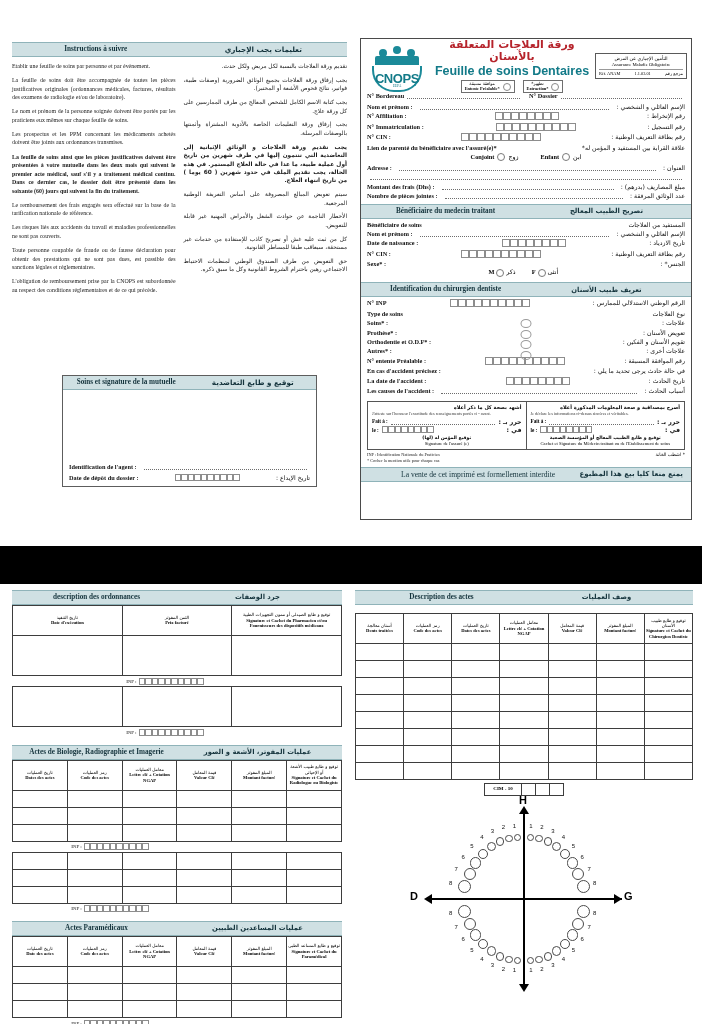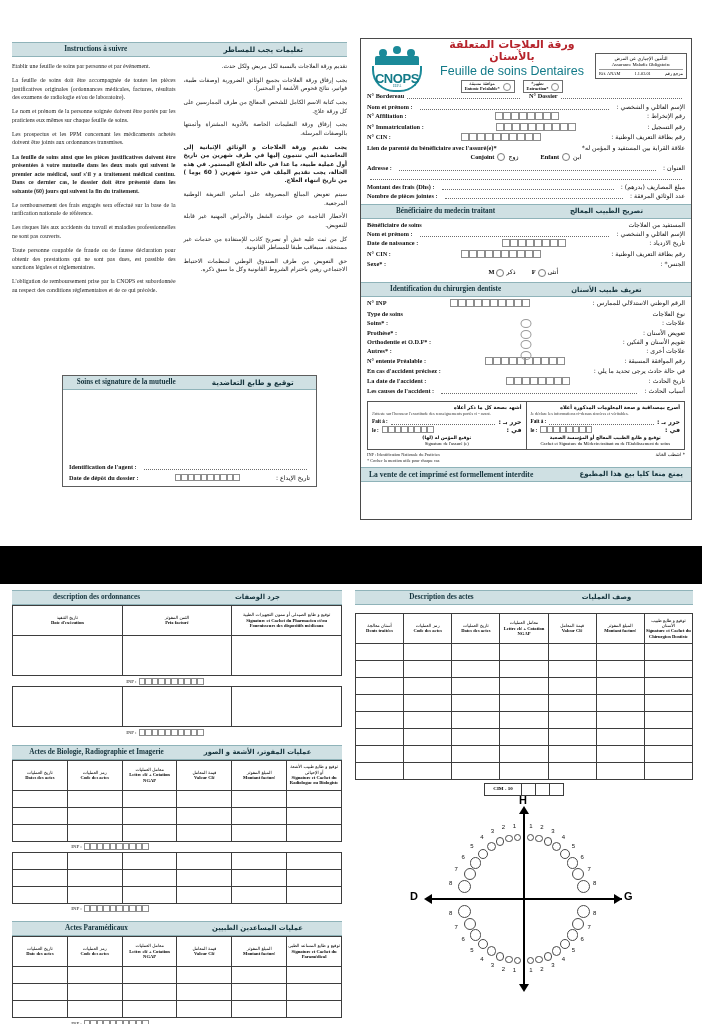--- a/index.html
+++ b/index.html
@@ -76,21 +76,21 @@
   .logo { width:64px; text-align:center; }
   .logo .people { position:relative; width:44px; height:20px; margin:0 auto 1px; }
   .logo .people .bar { position:absolute; left:0; bottom:0; width:44px; height:9px; background:#1b8a99; border-radius:2px 2px 0 0;}
   .logo .people .h { position:absolute; width:8px;height:8px;border-radius:50%;background:#1b8a99; }
   .logo .ring { width:50px;height:26px;margin:0 auto;border:2px solid #1b8a99;border-top:none;border-radius:0 0 22px 22px;}
   .logo .cn { font-family:"Liberation Sans",sans-serif;font-weight:bold;font-size:13px;color:#127a88;letter-spacing:-0.4px;margin-top:-21px;}
   .logo .eepa { font-size:3.6px;color:#127a88;margin-top:-2px;}
 
   .title-mid { flex:1; text-align:center; padding:0 4px;}
   .title-ar { direction:rtl; font-family:"DejaVu Sans",sans-serif; font-size:11px; font-weight:bold; color:#b6232b; line-height:1.1;}
-  .title-fr { font-family:"Liberation Sans",sans-serif; font-size:12.5px; font-weight:normal; color:#127a88; line-height:1.15; margin-top:1px;}
+  .title-fr { font-family:"Liberation Sans",sans-serif; font-size:12.5px; font-weight:bold; color:#127a88; line-height:1.15; margin-top:1px;}
   .chk-row { display:flex; justify-content:center; gap:8px; margin-top:2px;}
   .chk { border:0.7px solid #6f6f6f; padding:1px 3px; display:flex; align-items:center; gap:3px;}
   .chk .t { text-align:center; line-height:1.05;}
   .chk .t .a { direction:rtl;font-family:"DejaVu Sans",sans-serif;font-size:4.3px;display:block;}
   .chk .t .f { font-size:4.3px;font-weight:bold;display:block;}
   .chk .o { width:8px;height:8px;border:1px solid #8a8a8a;border-radius:50%;}
 
   .anam { width:92px; border:1px solid #5a5a5a; padding:2px 3px; text-align:center; line-height:1.25;}
   .anam .a1 { direction:rtl;font-family:"DejaVu Sans",sans-serif;font-size:4.7px;}
   .anam .a2 { font-size:4.7px; }
@@ -121,21 +121,21 @@
   .s-foot .ar { direction:rtl;font-family:"DejaVu Sans",sans-serif;font-weight:bold;}
 
   .notes { display:flex; justify-content:space-between; padding:2px 6px 0; }
   .notes .l { font-size:4.3px; line-height:1.35; color:#222;}
   .notes .r { font-size:4.6px; direction:rtl; font-family:"DejaVu Sans",sans-serif;}
 
   .footer-band {
     background:#cfe0e3;border-top:1px solid #8fb3b9;border-bottom:1px solid #8fb3b9;
     display:flex;align-items:center;justify-content:space-between;padding:2px 8px;margin-top:3px;
   }
-  .footer-band .fr { font-size:7.6px;font-weight:bold;color:#14333c;}
+  .footer-band .fr { font-size:7.6px;font-weight:normal;color:#14333c;margin-left:32px;}
   .footer-band .ar { font-size:7px;direction:rtl;font-family:"DejaVu Sans",sans-serif;font-weight:bold;color:#14333c;}
 
   
   .blackbar { position:absolute; left:0; top:546px; width:702px; height:38px; background:#000; }
 
   
   .bot { position:absolute; left:0; top:590px; width:630px; height:434px; }
 
   .tbl { width:100%; border-collapse:collapse; table-layout:fixed; }
   .tbl th, .tbl td { border:0.7px solid #3d3d3d; padding:0; }
@@ -168,21 +168,21 @@
 </head>
 <body>
 
 <div class="page">
 
   <div class="top-wrap">
 
     <div class="instr">
       <div class="hdr">
         <div class="band">Instructions à suivre</div>
-        <div class="band" style="direction:rtl;font-family:'DejaVu Sans',sans-serif;">تعليمات يجب للمساطر</div>
+        <div class="band" style="direction:rtl;font-family:'DejaVu Sans',sans-serif;">تعليمات يجب الإجباري</div>
       </div>
       <div class="instr-body">
         <div class="instr-col" id="instr-fr">
             <p class="">Etablir une feuille de soins par personne et par événement.</p>
             <p class="">La feuille de soins doit être accompagnée de toutes les pièces justificatives originales (ordonnances médicales, factures, résultats des examens de radiologie et/ou de laboratoire).</p>
             <p class="">Le nom et prénom de la personne soignée doivent être portés par les praticiens eux mêmes sur chaque feuille de soins.</p>
             <p class="">Les prospectus et les PPM concernant les médicaments achetés doivent être joints aux ordonnances transmises.</p>
             <p class="bold">La feuille de soins ainsi que les pièces justificatives doivent être présentées à votre mutuelle dans les deux mois qui suivent le premier acte médical, sauf s'il y a traitement médical continu. Dans ce dernier cas, le dossier doit être présenté dans les soixante (60) jours qui suivent la fin du traitement.</p>
             <p class="">Le remboursement des frais engagés sera effectué sur la base de la tarification nationale de référence.</p>
             <p class="">Les risques liés aux accidents du travail et maladies professionnelles ne sont pas couverts.</p>

